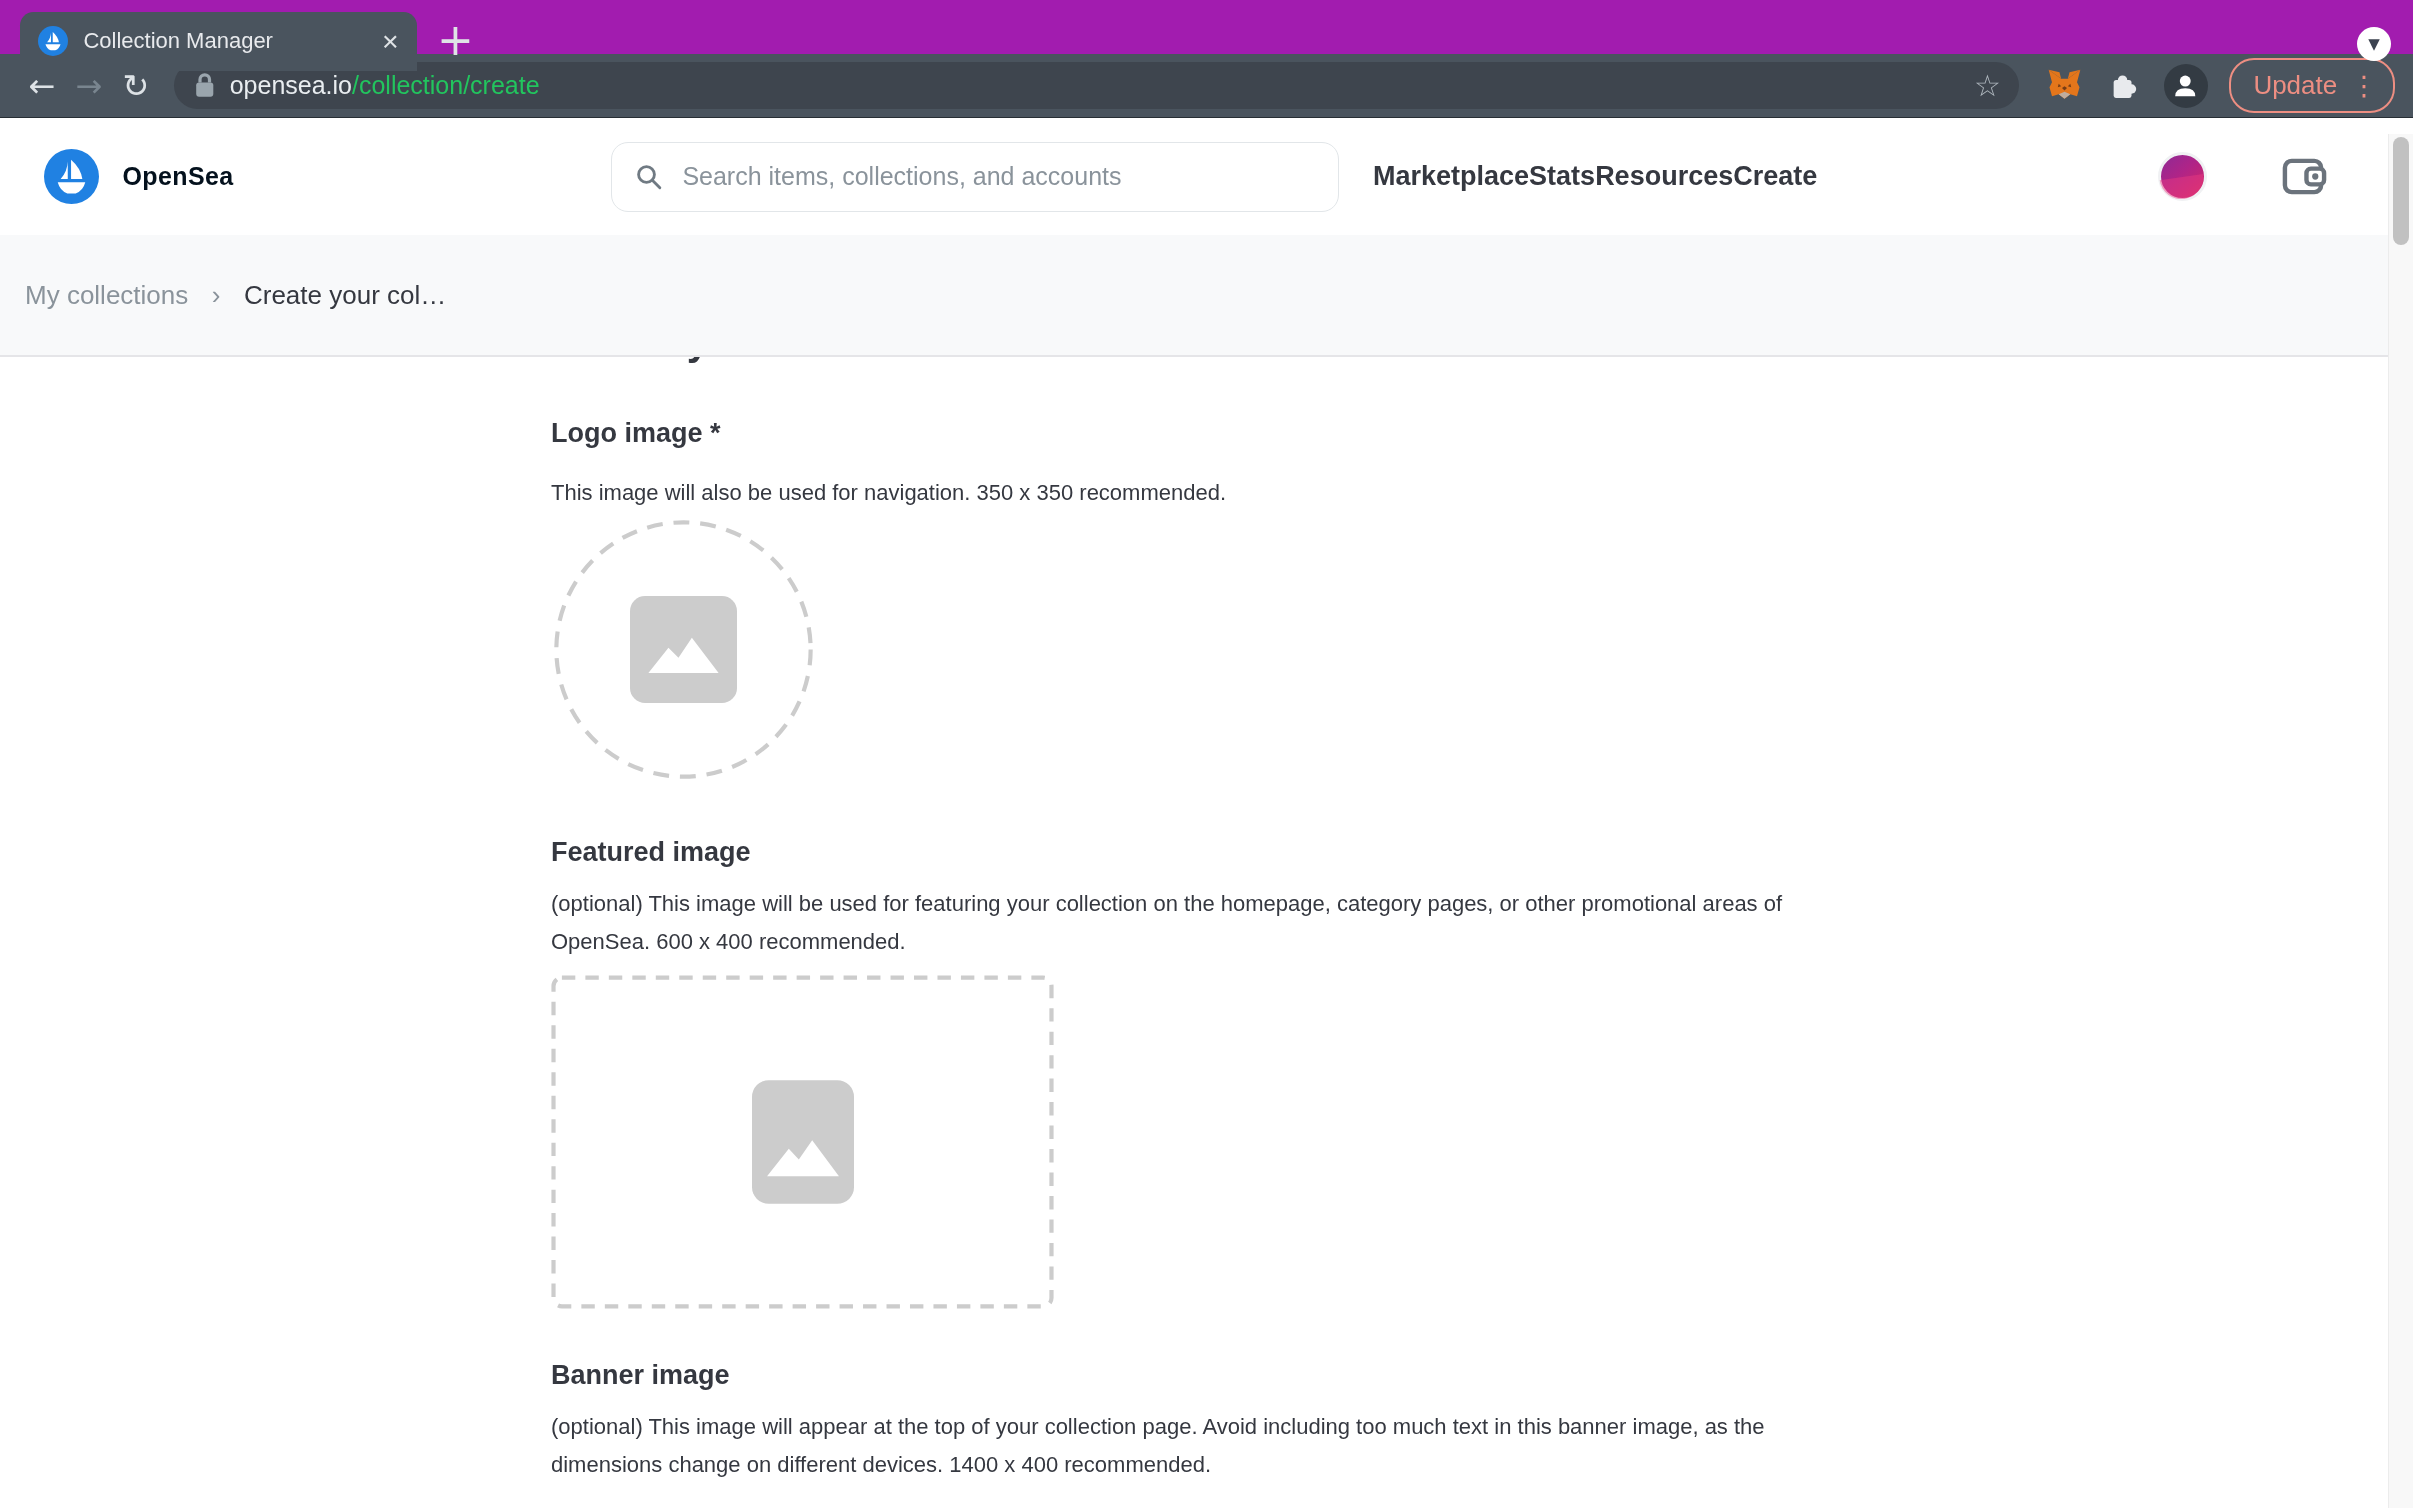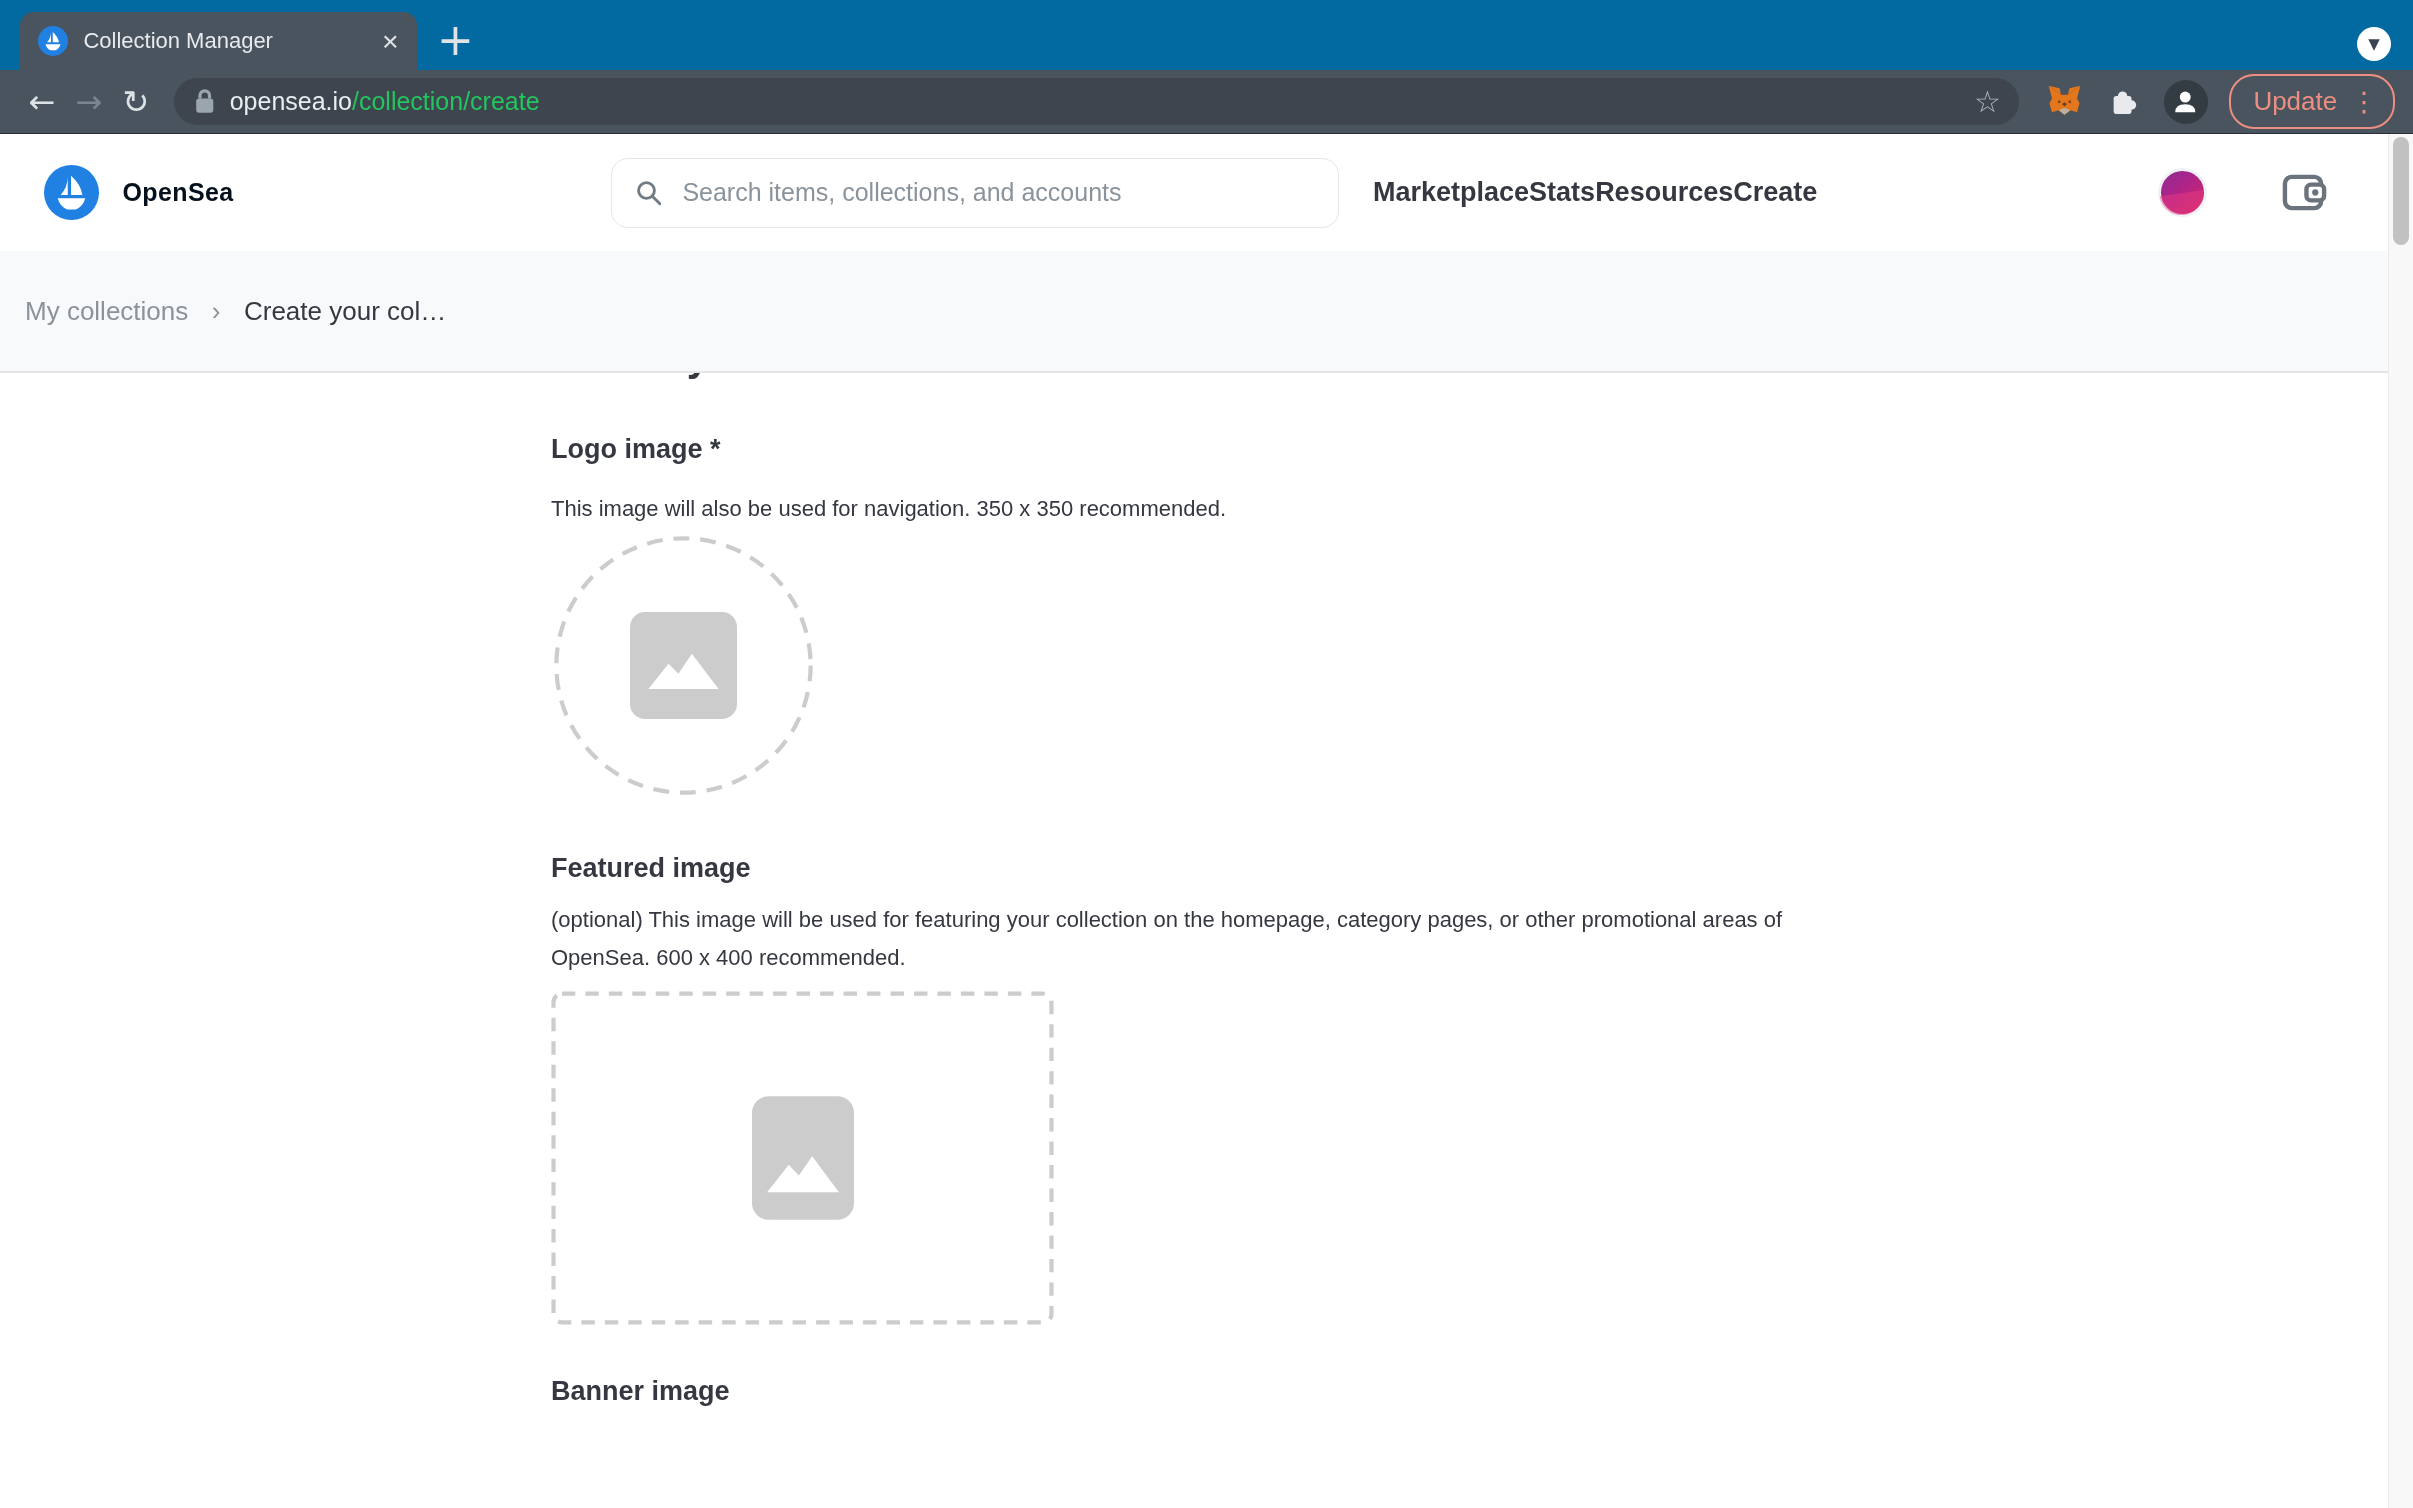--- a/index.html
+++ b/index.html
@@ -1,20 +1,20 @@
 <!DOCTYPE html>
 <html style="font-size:13.4px"><head>
 <meta charset="utf-8">
 <style>
   * { box-sizing: border-box; margin: 0; padding: 0; }
   html, body { width: 2413px; height: 1508px; overflow: hidden; background: #fff;
     font-family: "Liberation Sans", sans-serif; }
 
   
-  .tab-strip { position: relative; height: 70px; background: #0369a1; }
+  .tab-strip { position: relative; height: 54px; background: #a21caf; }
   .tab { position: absolute; left: 20px; top: 11.7px; width: 397px; height: 59px;
     background: #4a545e; border-radius: 13.4px 13.4px 0 0; display: flex; align-items: center;
     padding: 0 18.4px; }
   .tab-title { flex: 1; color: #e8eaed; font-size: 22px; margin-left: 15px;
     white-space: nowrap; overflow: hidden; }
   .tab-close { color: #dfe3e6; font-size: 28.5px; line-height: 28.5px; font-weight: 400; }
   .new-tab { position: absolute; left: 432px; top: 18.4px; width: 47px; height: 47px;
     color: #dfe3e6; font-size: 44px; line-height: 44px; text-align: center;
     font-family: "DejaVu Sans", sans-serif; }
   .tab-search { position: absolute; right: 22px; top: 27px; width: 34px; height: 34px;
@@ -232,18 +232,19 @@
     </svg>
     <div class="ph-center">
       <svg width="102" height="124" viewBox="0 0 122 148">
         <rect x="0" y="0" width="122" height="148" rx="20" fill="#cccccc"></rect>
         <path d="M18 115 L44 82 L56 95 L72 72 L104 115 Z" fill="#ffffff"></path>
       </svg>
     </div>
   </div>
 
   <div class="section-title" style="top: 1003px;">Banner image</div>
+  <div class="section-desc" style="top: 1051px;">(optional) This image will appear at the top of your collection page. Avoid including too much text in this banner image, as the dimensions change on different devices. 1400 x 400 recommended.</div>
 </div>
 
 <div class="scrollbar-track">
   <div class="scrollbar-thumb"></div>
 </div>
 
 
 </body></html>

